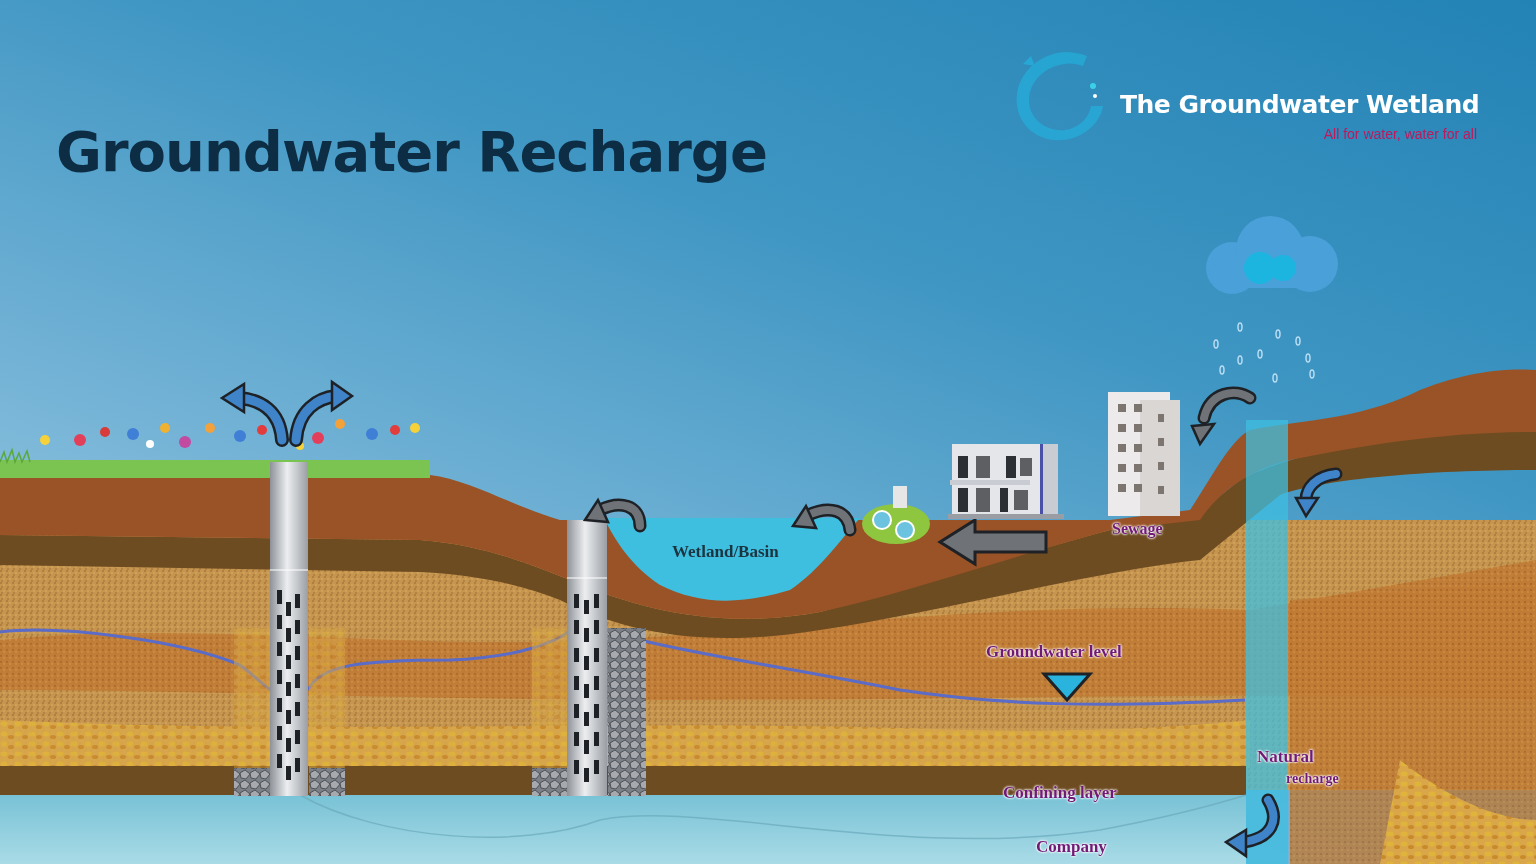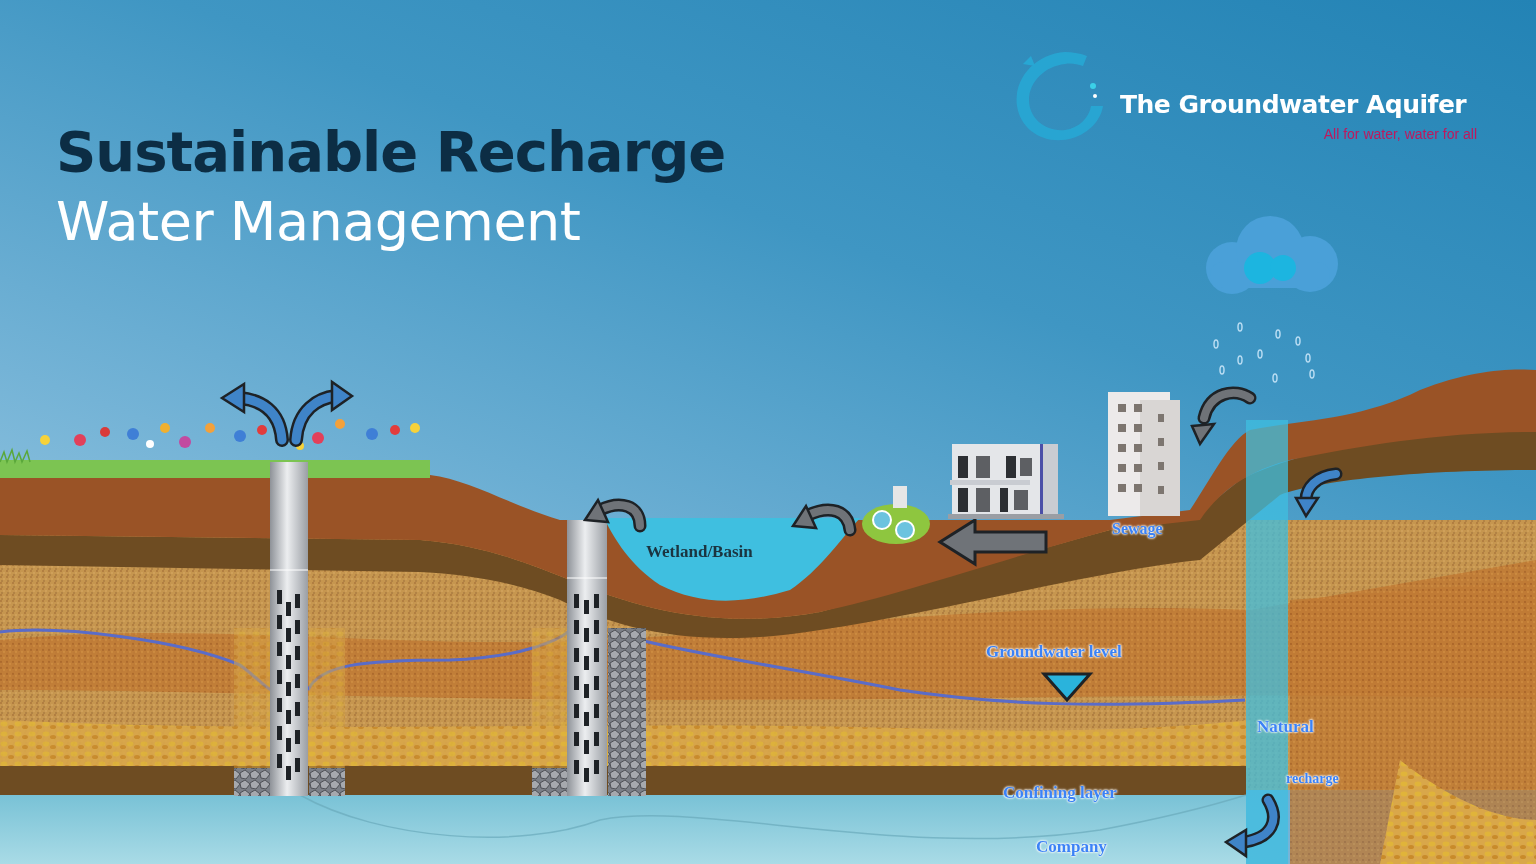--- a/index.html
+++ b/index.html
@@ -5,21 +5,21 @@
   html,body{margin:0;padding:0;}
   body{width:1536px;height:864px;overflow:hidden;position:relative;font-family:"Liberation Sans",sans-serif;}
   .scene{position:absolute;inset:0;width:1536px;height:864px;}
   .sky{position:absolute;inset:0;background:linear-gradient(200deg,#2383b5 0%,#3f96c3 35%,#74b3d6 65%,#b3d8eb 100%);}
   .title-block{position:absolute;left:56px;top:118px;}
   .title-main{font-family:"DejaVu Sans",sans-serif;font-weight:bold;font-size:56px;color:#0c2d44;letter-spacing:-1px;line-height:68px;white-space:nowrap;}
   .title-sub{font-family:"DejaVu Sans",sans-serif;font-size:54px;color:#ffffff;line-height:72px;white-space:nowrap;font-weight:normal;letter-spacing:-0.5px;}
   .brand{position:absolute;left:1005px;top:44px;width:480px;height:110px;}
   .brand-name{position:absolute;left:115px;top:46px;font-family:"DejaVu Sans",sans-serif;font-weight:bold;font-size:25px;color:#ffffff;white-space:nowrap;letter-spacing:-0.5px;}
   .brand-tag{position:absolute;right:8px;top:82px;font-family:"Liberation Sans",sans-serif;font-size:14px;color:#be185d;white-space:nowrap;}
-  .label{position:absolute;font-family:"Liberation Serif",serif;font-weight:bold;color:#3b82f6;white-space:nowrap;text-shadow:0 0 2px #fff,0 0 2px #fff,0 0 3px #fff;}
+  .label{position:absolute;font-family:"Liberation Serif",serif;font-weight:bold;color:#701a75;white-space:nowrap;text-shadow:0 0 2px #fff,0 0 2px #fff,0 0 3px #fff;}
   .label.plain{text-shadow:none;}
   svg{display:block;}
 </style>
 </head>
 <body>
 
 <div class="scene">
   <div class="sky"></div>
 
   <svg class="scene" width="1536" height="864" viewBox="0 0 1536 864">
@@ -256,35 +256,34 @@
       <ellipse cx="1298" cy="341" rx="2" ry="4"></ellipse>
         <ellipse cx="1308" cy="358" rx="2" ry="4"></ellipse>
       <ellipse cx="1222" cy="370" rx="2" ry="4"></ellipse>
         <ellipse cx="1275" cy="378" rx="2" ry="4"></ellipse>
       <ellipse cx="1312" cy="374" rx="2" ry="4"></ellipse>
         <ellipse cx="1240" cy="360" rx="2" ry="4"></ellipse>
     </g>
   </svg>
 
   <div class="title-block">
-    <div class="title-main">Sustainable Recharge</div>
-    <div class="title-sub">Water Management</div>
+    <div class="title-main">Groundwater Recharge</div>
   </div>
 
   <div class="brand">
     <svg width="110" height="110" viewBox="0 0 110 110" style="position:absolute;left:0;top:0;">
       <path d="M60 8 C30 10 8 35 12 62 C16 88 42 102 68 94 C84 89 96 76 98 62 L86 62 C84 74 74 84 60 86 C40 88 24 74 24 56 C24 38 40 22 60 20 C66 19 72 20 78 22 L82 12 C74 9 67 8 60 8Z" fill="#27a7d4" opacity="0.9"></path>
       <circle cx="88" cy="42" r="3" fill="#3bd0e8"></circle>
       <circle cx="90" cy="52" r="2" fill="#ffffff"></circle>
       <path d="M18 20 L26 12 L30 22Z" fill="#27a7d4"></path>
     </svg>
-    <div class="brand-name">The Groundwater Aquifer</div>
+    <div class="brand-name">The Groundwater Wetland</div>
     <div class="brand-tag">All for water, water for all</div>
   </div>
 
-  <div class="label plain" style="left:646px;top:542px;font-size:17px;color:#1b3440;">Wetland/Basin</div>
+  <div class="label plain" style="left:672px;top:542px;font-size:17px;color:#1b3440;">Wetland/Basin</div>
   <div class="label" style="left:1112px;top:520px;font-size:16px;">Sewage</div>
   <div class="label" style="left:986px;top:642px;font-size:17px;text-align:center;">Groundwater level</div>
   <div class="label" style="left:1003px;top:771px;font-size:17px;margin-top:12px;">Confining layer</div>
-  <div class="label" style="left:1226px;top:717px;font-size:17px;padding-left:31px;">Natural</div>
+  <div class="label" style="left:1226px;top:747px;font-size:17px;padding-left:31px;">Natural</div>
   <div class="label" style="left:1286px;top:771px;font-size:14px;">recharge</div>
   <div class="label" style="left:1036px;top:837px;font-size:17px;">Company</div>
 </div>
 
 </body></html>

